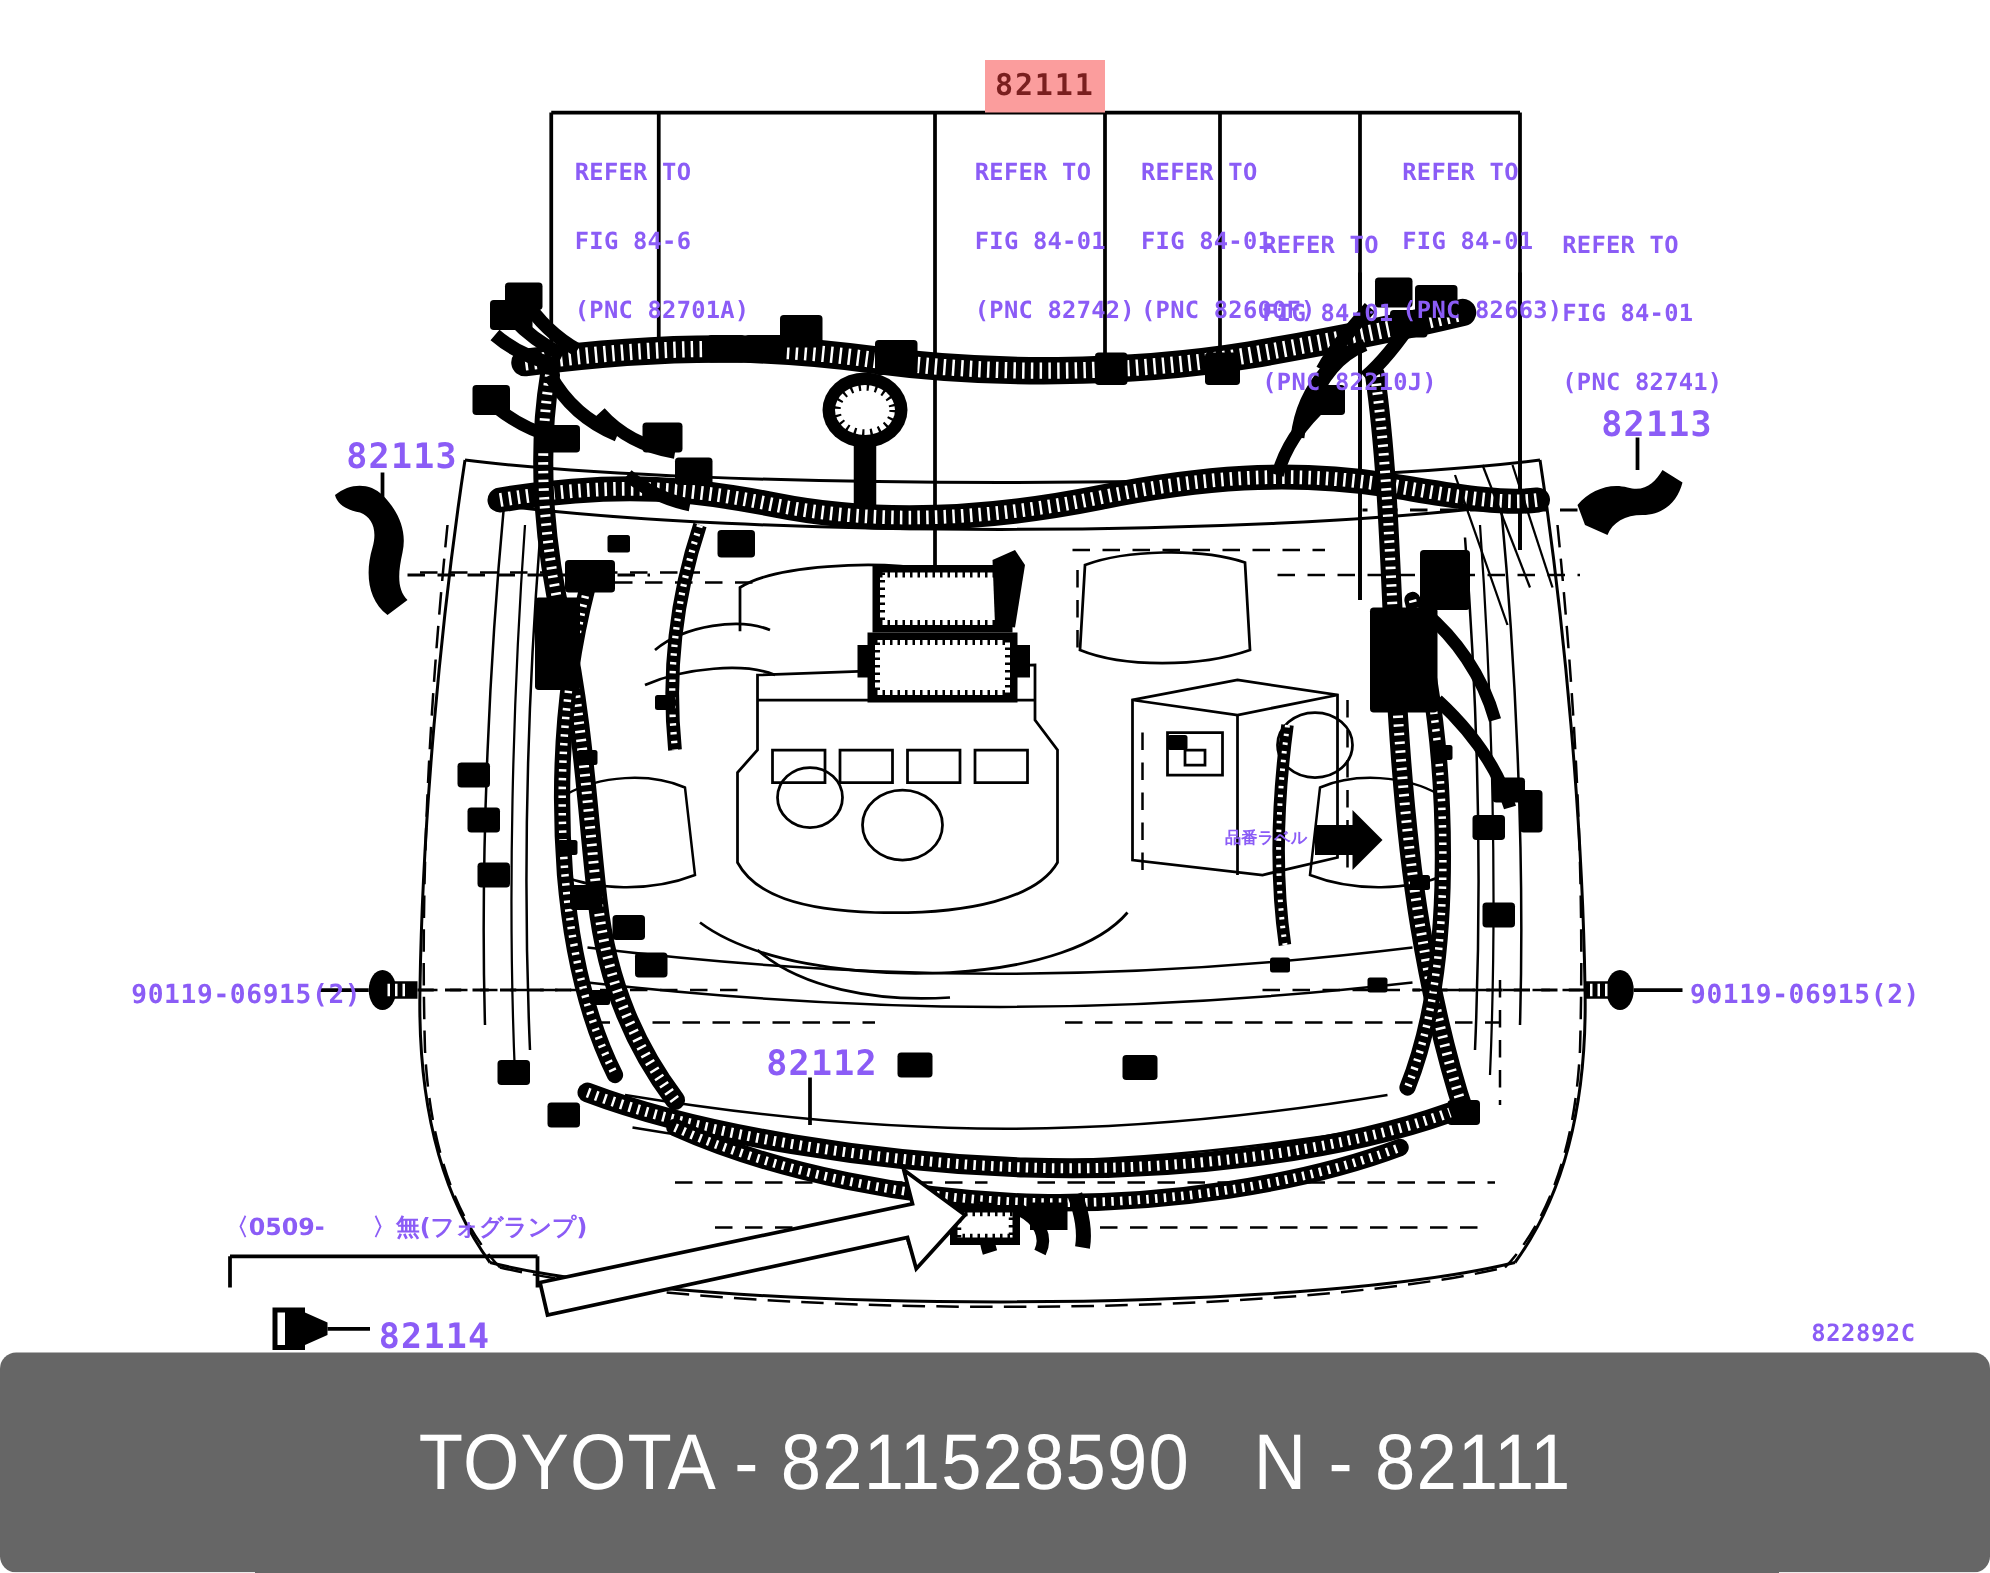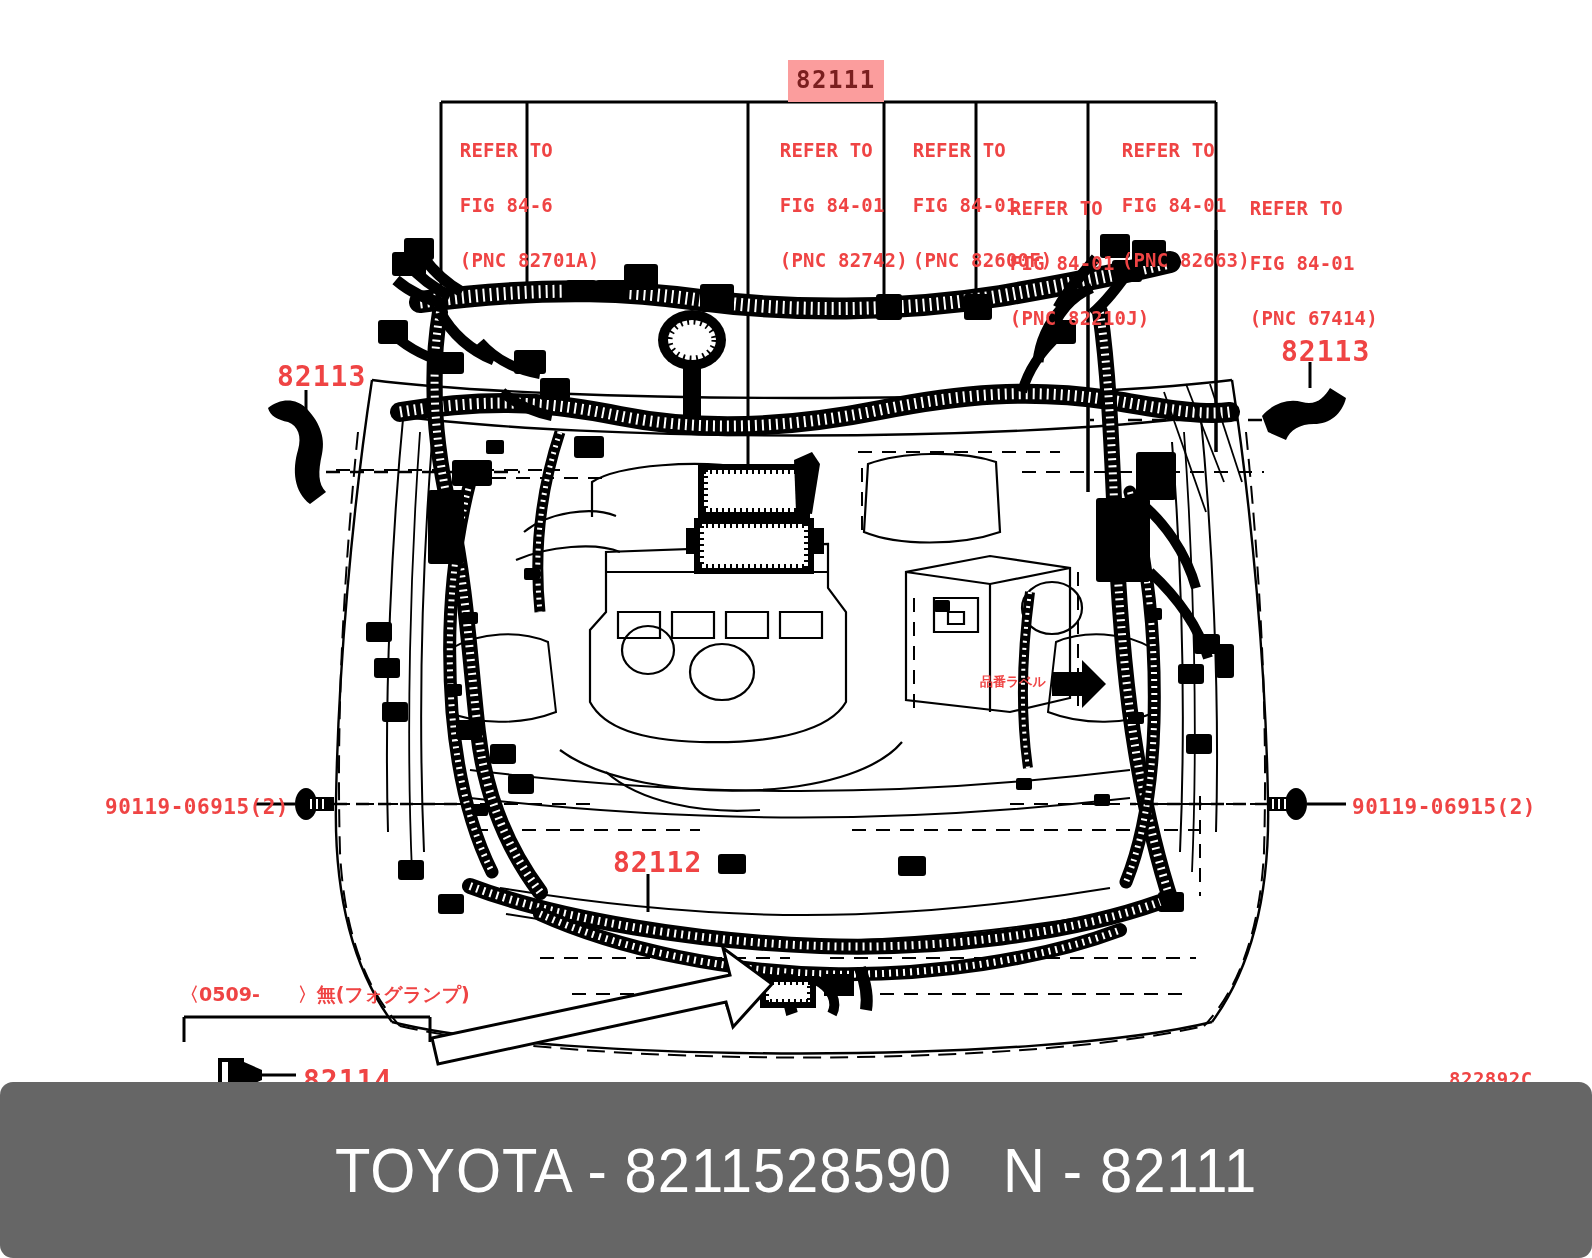--- a/index.html
+++ b/index.html
@@ -13,35 +13,35 @@
   }
   #page {
     position: relative;
     width: 1592px;
     height: 1258px;
     background: #ffffff;
     overflow: hidden;
   }
   #diagram-area {
     position: absolute;
-    left: 0; top: 12px;
+    left: 0; top: 0;
     width: 1592px;
     height: 1082px;
     background: #ffffff;
     border-radius: 12px;
   }
   #diagram-svg {
     position: absolute;
     left: 0; top: 0;
   }
   .lbl {
     position: absolute;
     font-family: "DejaVu Sans Mono", monospace;
     font-weight: bold;
-    color: #ef4444;
+    color: #8b5cf6;
     white-space: pre;
     letter-spacing: 0.5px;
     line-height: 1.45;
   }
   .lbl.refer {
     font-size: 19px;
     letter-spacing: 0.2px;
   }
   .lbl.partnum {
     font-size: 28px;
@@ -448,21 +448,21 @@
 
     <div class="lbl refer" style="left:940px; top:155px;">
       <span>REFER TO</span><br>
       <span>FIG 84-01</span><br>
       <span>(PNC 82210J)</span>
     </div>
 
     <div class="lbl refer" style="left:1180px; top:155px;">
       <span>REFER TO</span><br>
       <span>FIG 84-01</span><br>
-      <span>(PNC 67414)</span>
+      <span>(PNC 82741)</span>
     </div>
 
     <div class="lbl partnum" style="left:277px; top:345px;">82113</div>
 
     <div class="lbl partnum" style="left:1281px; top:320px;">82113</div>
 
     <div class="lbl partnum" style="left:613px; top:831px;">82112</div>
 
     <div class="lbl partnum" style="left:303px; top:1049px;">82114</div>
 

